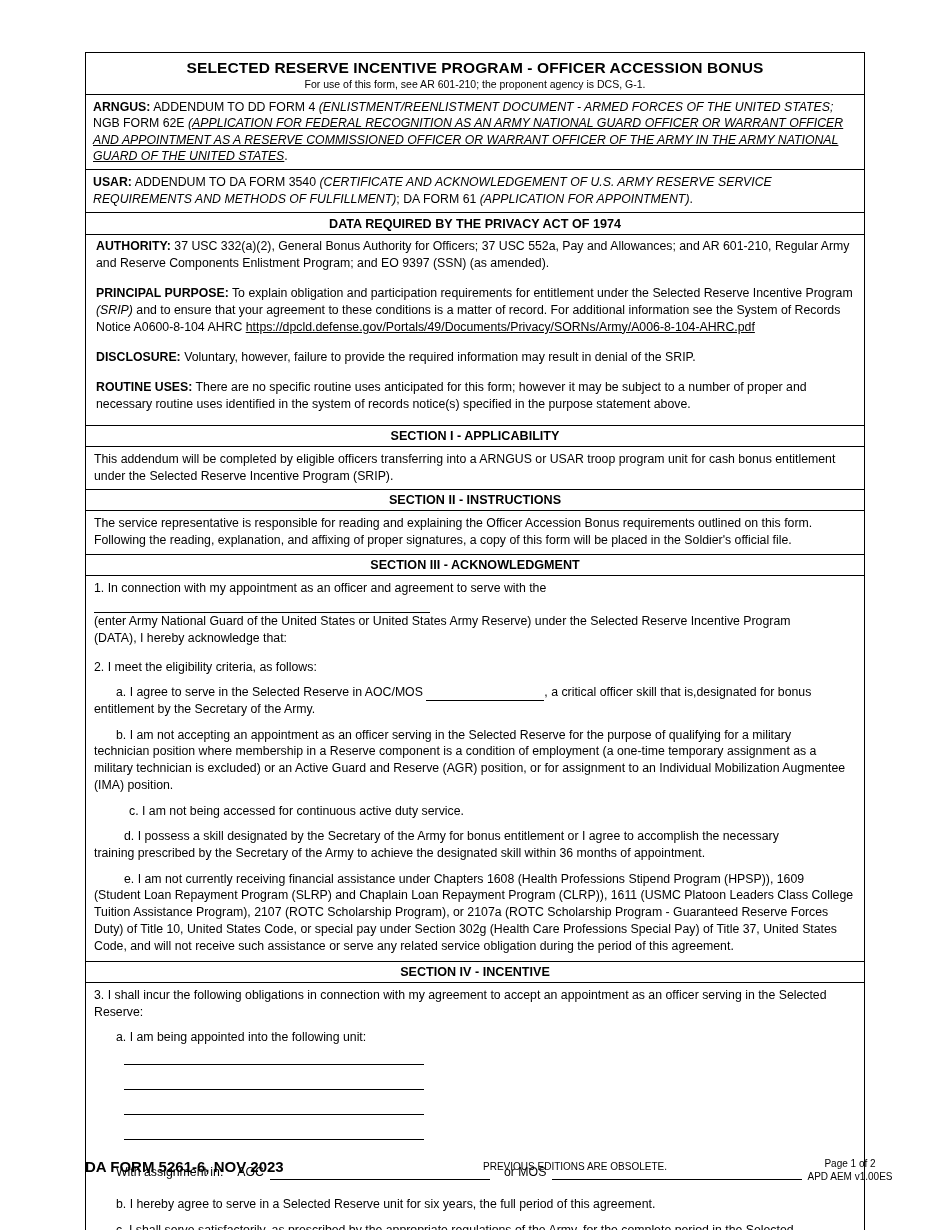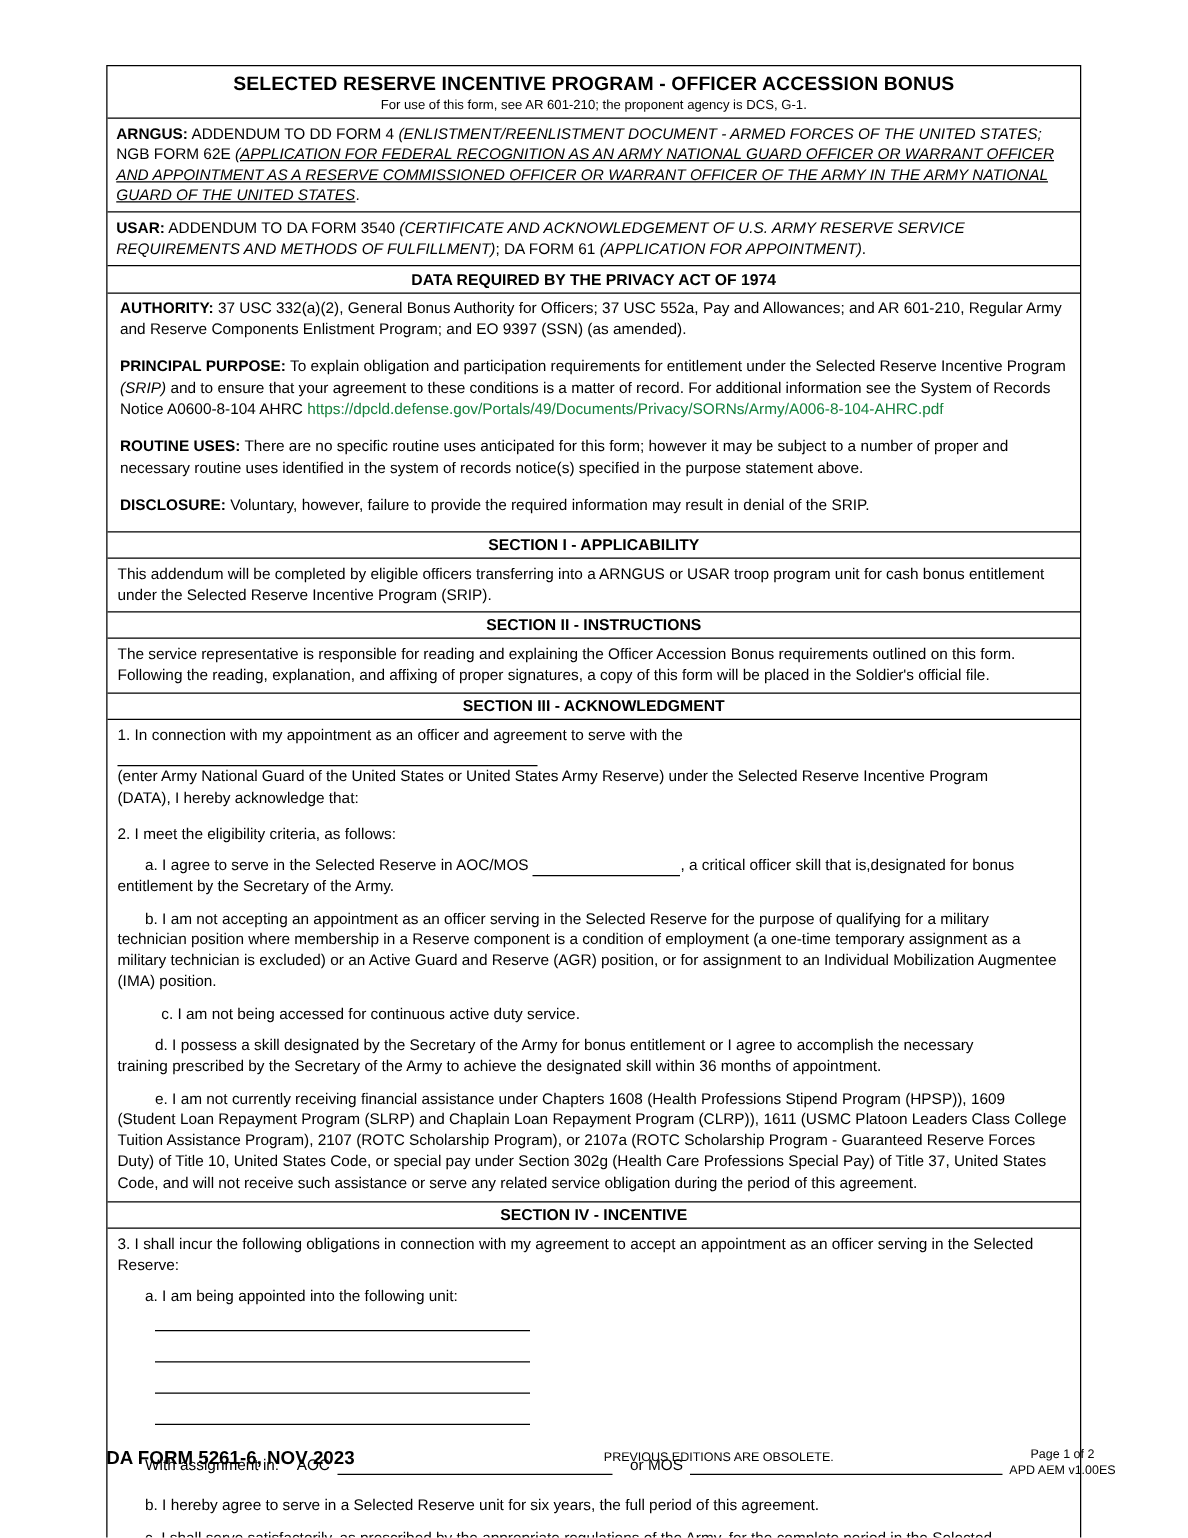--- a/index.html
+++ b/index.html
@@ -61,21 +61,22 @@
   }
   .priv-body {
     padding: 3px 10px 10px 10px;
     font-size: 12.3px;
     line-height: 1.38;
   }
   .priv-p { margin: 0 0 13px 0; text-indent: 0; }
   .priv-p:last-child { margin-bottom: 2px; }
   .lbl { font-weight: bold; }
   .link {
-    color: #15803d;
+    color: #000000;
+    text-decoration: underline;
     word-break: break-all;
   }
   .sec-body {
     padding: 4px 8px 5px 8px;
     font-size: 12.3px;
     line-height: 1.36;
   }
   .para { margin: 0 0 10px 0; }
   .indent1 { padding-left: 22px; }
   .fill-line {
@@ -152,24 +153,24 @@
   <div class="privacy-head">DATA REQUIRED BY THE PRIVACY ACT OF 1974</div>
   <div class="hr"></div>
   <div class="priv-body">
     <p class="priv-p">
       <span class="lbl">AUTHORITY:</span><span> 37 USC 332(a)(2), General Bonus Authority for Officers; 37 USC 552a, Pay and Allowances; and AR 601-210, Regular Army and Reserve Components Enlistment Program; and EO 9397 (SSN) (as amended).</span>
     </p>
     <p class="priv-p">
       <span class="lbl">PRINCIPAL PURPOSE:</span><span> To explain obligation and participation requirements for entitlement under the Selected Reserve Incentive Program </span><span class="ital">(SRIP)</span><span> and to ensure that your agreement to these conditions is a matter of record.  For additional information see the System of Records Notice A0600-8-104 AHRC </span><span class="link">https://dpcld.defense.gov/Portals/49/Documents/Privacy/SORNs/Army/A006-8-104-AHRC.pdf</span>
     </p>
     <p class="priv-p">
+      <span class="lbl">DISCLOSURE:</span><span>  Voluntary, however, failure to provide the required information may result in denial of the SRIP.</span>
+    </p>
+    <p class="priv-p">
       <span class="lbl">ROUTINE USES:</span><span> There are no specific routine uses anticipated for this form; however it may be subject to a number of proper and necessary routine uses identified in the system of records notice(s) specified in the purpose statement above.</span>
-    </p>
-    <p class="priv-p">
-      <span class="lbl">DISCLOSURE:</span><span>  Voluntary, however, failure to provide the required information may result in denial of the SRIP.</span>
     </p>
   </div>
 
   <div class="hr"></div>
   <div class="sec-head">SECTION I - APPLICABILITY</div>
   <div class="hr"></div>
   <div class="sec-body">
     <span>This addendum will be completed by eligible officers transferring into a ARNGUS or USAR troop program unit for cash bonus entitlement under the Selected Reserve Incentive Program (SRIP).</span>
   </div>
 

